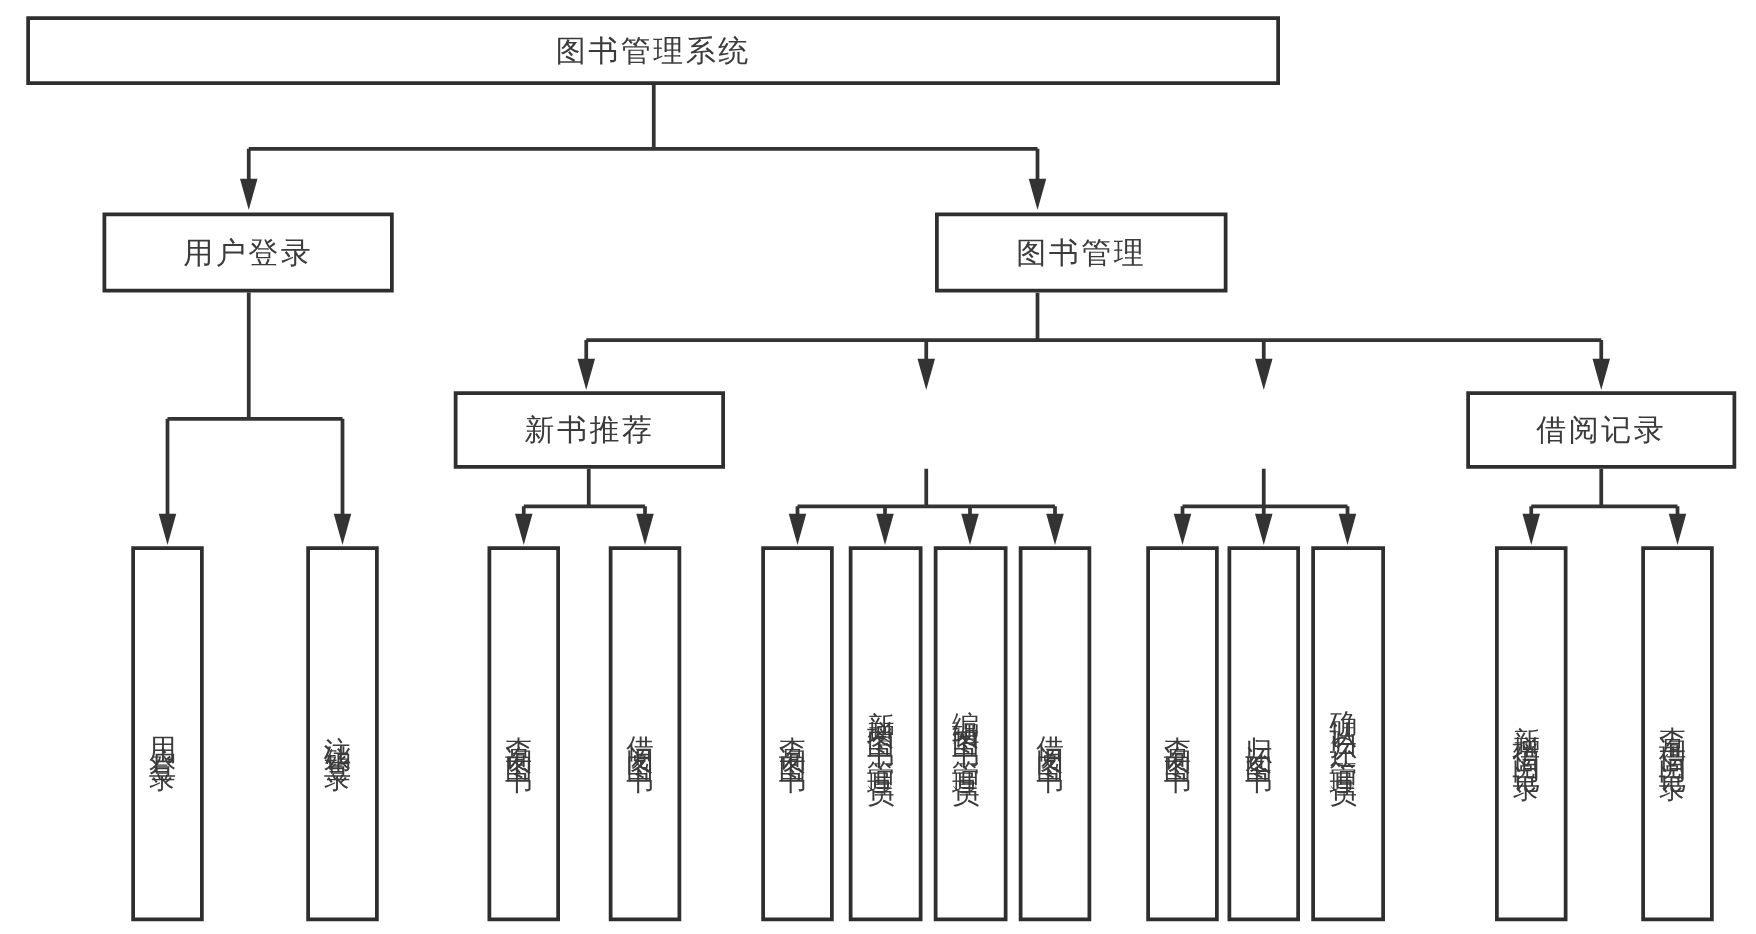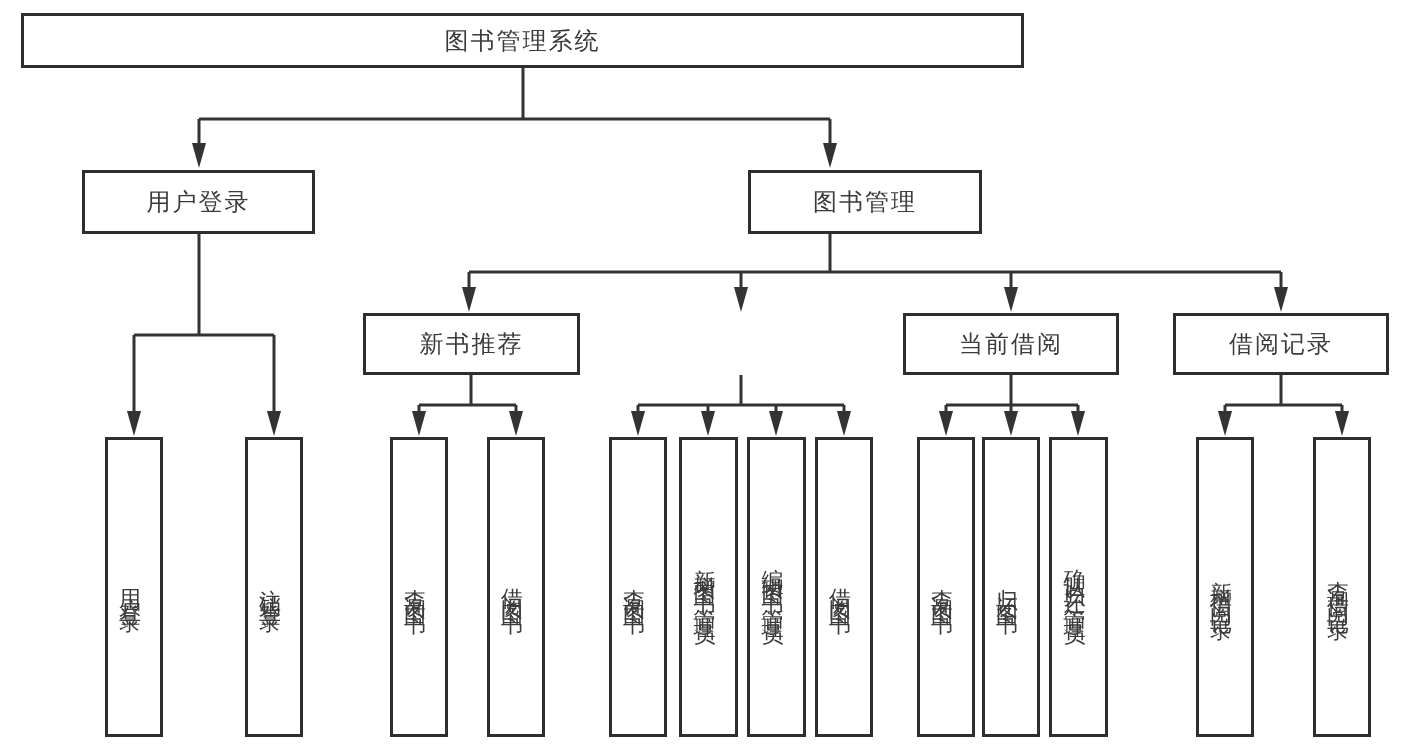--- a/index.html
+++ b/index.html
@@ -100,21 +100,20 @@
     <polygon points="1218,411 1232,411 1225,436"></polygon>
     <polygon points="1335,411 1349,411 1342,436"></polygon>
   </svg>
 
   <div class="node h-node" style="left:21px; top:13px; width:1003px; height:55px;">图书管理系统</div>
 
   <div class="node h-node" style="left:82px; top:170px; width:233px; height:64px;">用户登录</div>
   <div class="node h-node" style="left:748px; top:170px; width:234px; height:64px;">图书管理</div>
 
   <div class="node h-node" style="left:363px; top:313px; width:217px; height:62px;">新书推荐</div>
-  <div class="node h-node" style="left:903px; top:313px; width:216px; height:62px;">当前借阅</div>
   <div class="node h-node" style="left:1173px; top:313px; width:216px; height:62px;">借阅记录</div>
 
   <div class="node leaf" style="left:105px; top:437px; width:58px; height:300px;">
     <span class="vtext">用户登录</span>
   </div>
   <div class="node leaf" style="left:245px; top:437px; width:58px; height:300px;">
     <span class="vtext">注销登录</span>
   </div>
 
   <div class="node leaf" style="left:390px; top:437px; width:58px; height:300px;">

